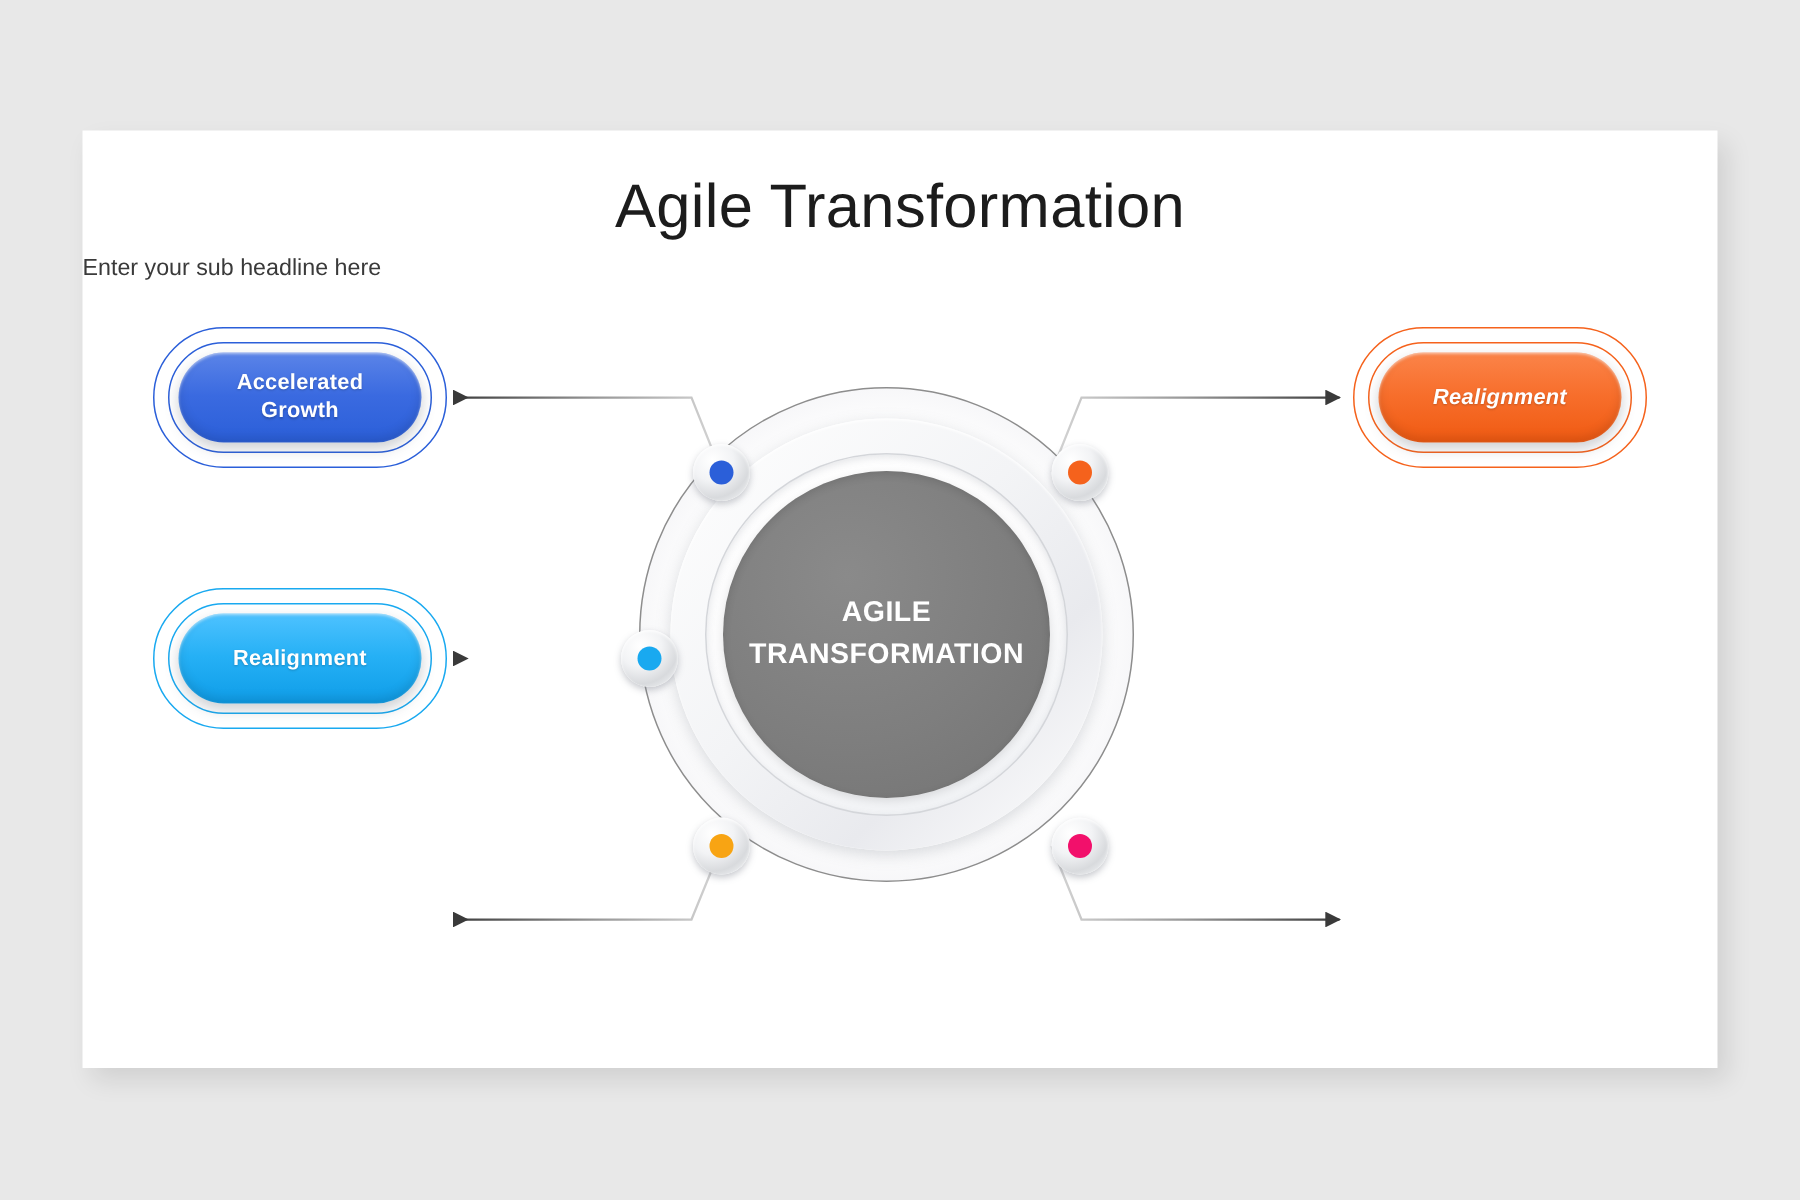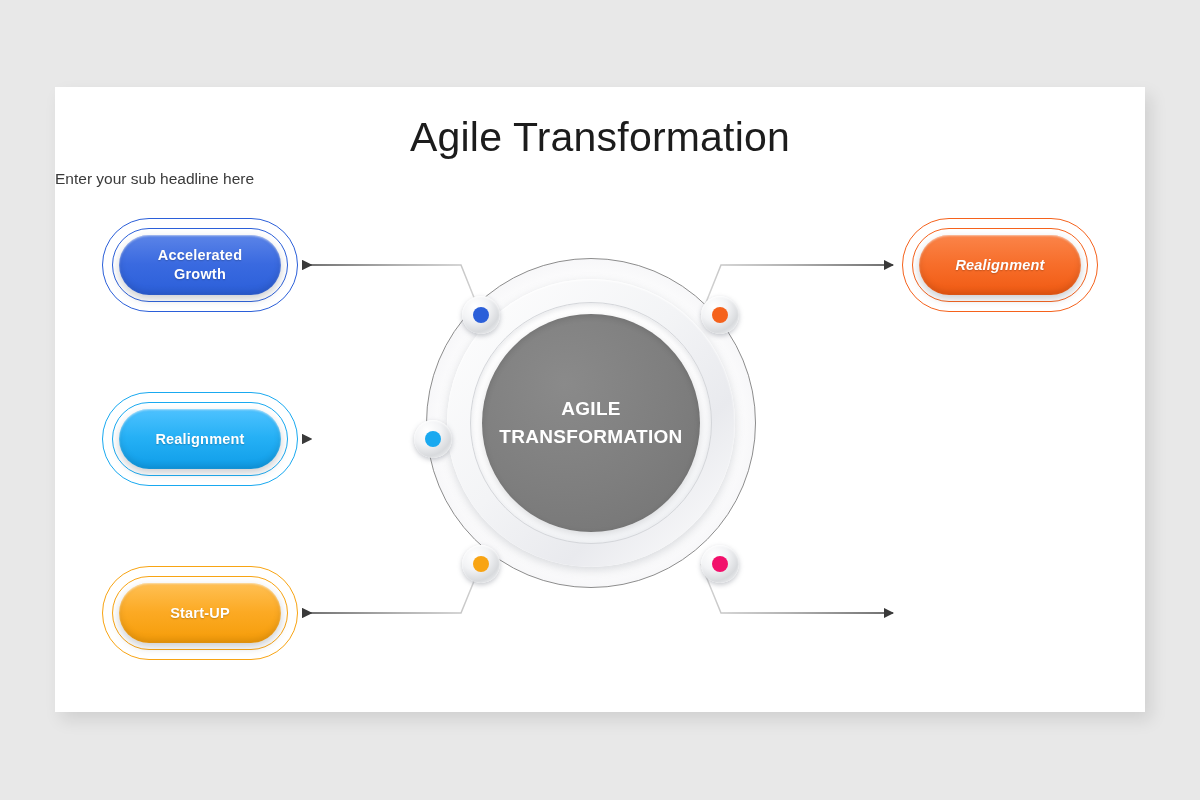--- a/index.html
+++ b/index.html
@@ -267,27 +267,20 @@
   </div>
 
   <div class="pill" style="left:47px; top:305px; color:#19a9f0;">
     <div class="pill-ring-outer"></div>
     <div class="pill-ring-inner"></div>
     <div class="pill-body" style="background:linear-gradient(180deg,#4ec2ff 0%,#25b0f5 48%,#0f9de8 100%);">
       <span class="pill-label">Realignment</span>
     </div>
   </div>
 
-  <div class="pill" style="left:47px; top:479px; color:#f8a413;">
-    <div class="pill-ring-outer"></div>
-    <div class="pill-ring-inner"></div>
-    <div class="pill-body" style="background:linear-gradient(180deg,#ffc054 0%,#fcaa24 48%,#f59c08 100%);">
-      <span class="pill-label">Start-UP</span>
-    </div>
-  </div>
 
   <div class="pill" style="left:847px; top:131px; color:#f5621c;">
     <div class="pill-ring-outer"></div>
     <div class="pill-ring-inner"></div>
     <div class="pill-body" style="background:linear-gradient(180deg,#fb8449 0%,#f76e2b 48%,#f05a12 100%);font-style:italic;">
       <span class="pill-label">Realignment</span>
     </div>
   </div>
 
 

